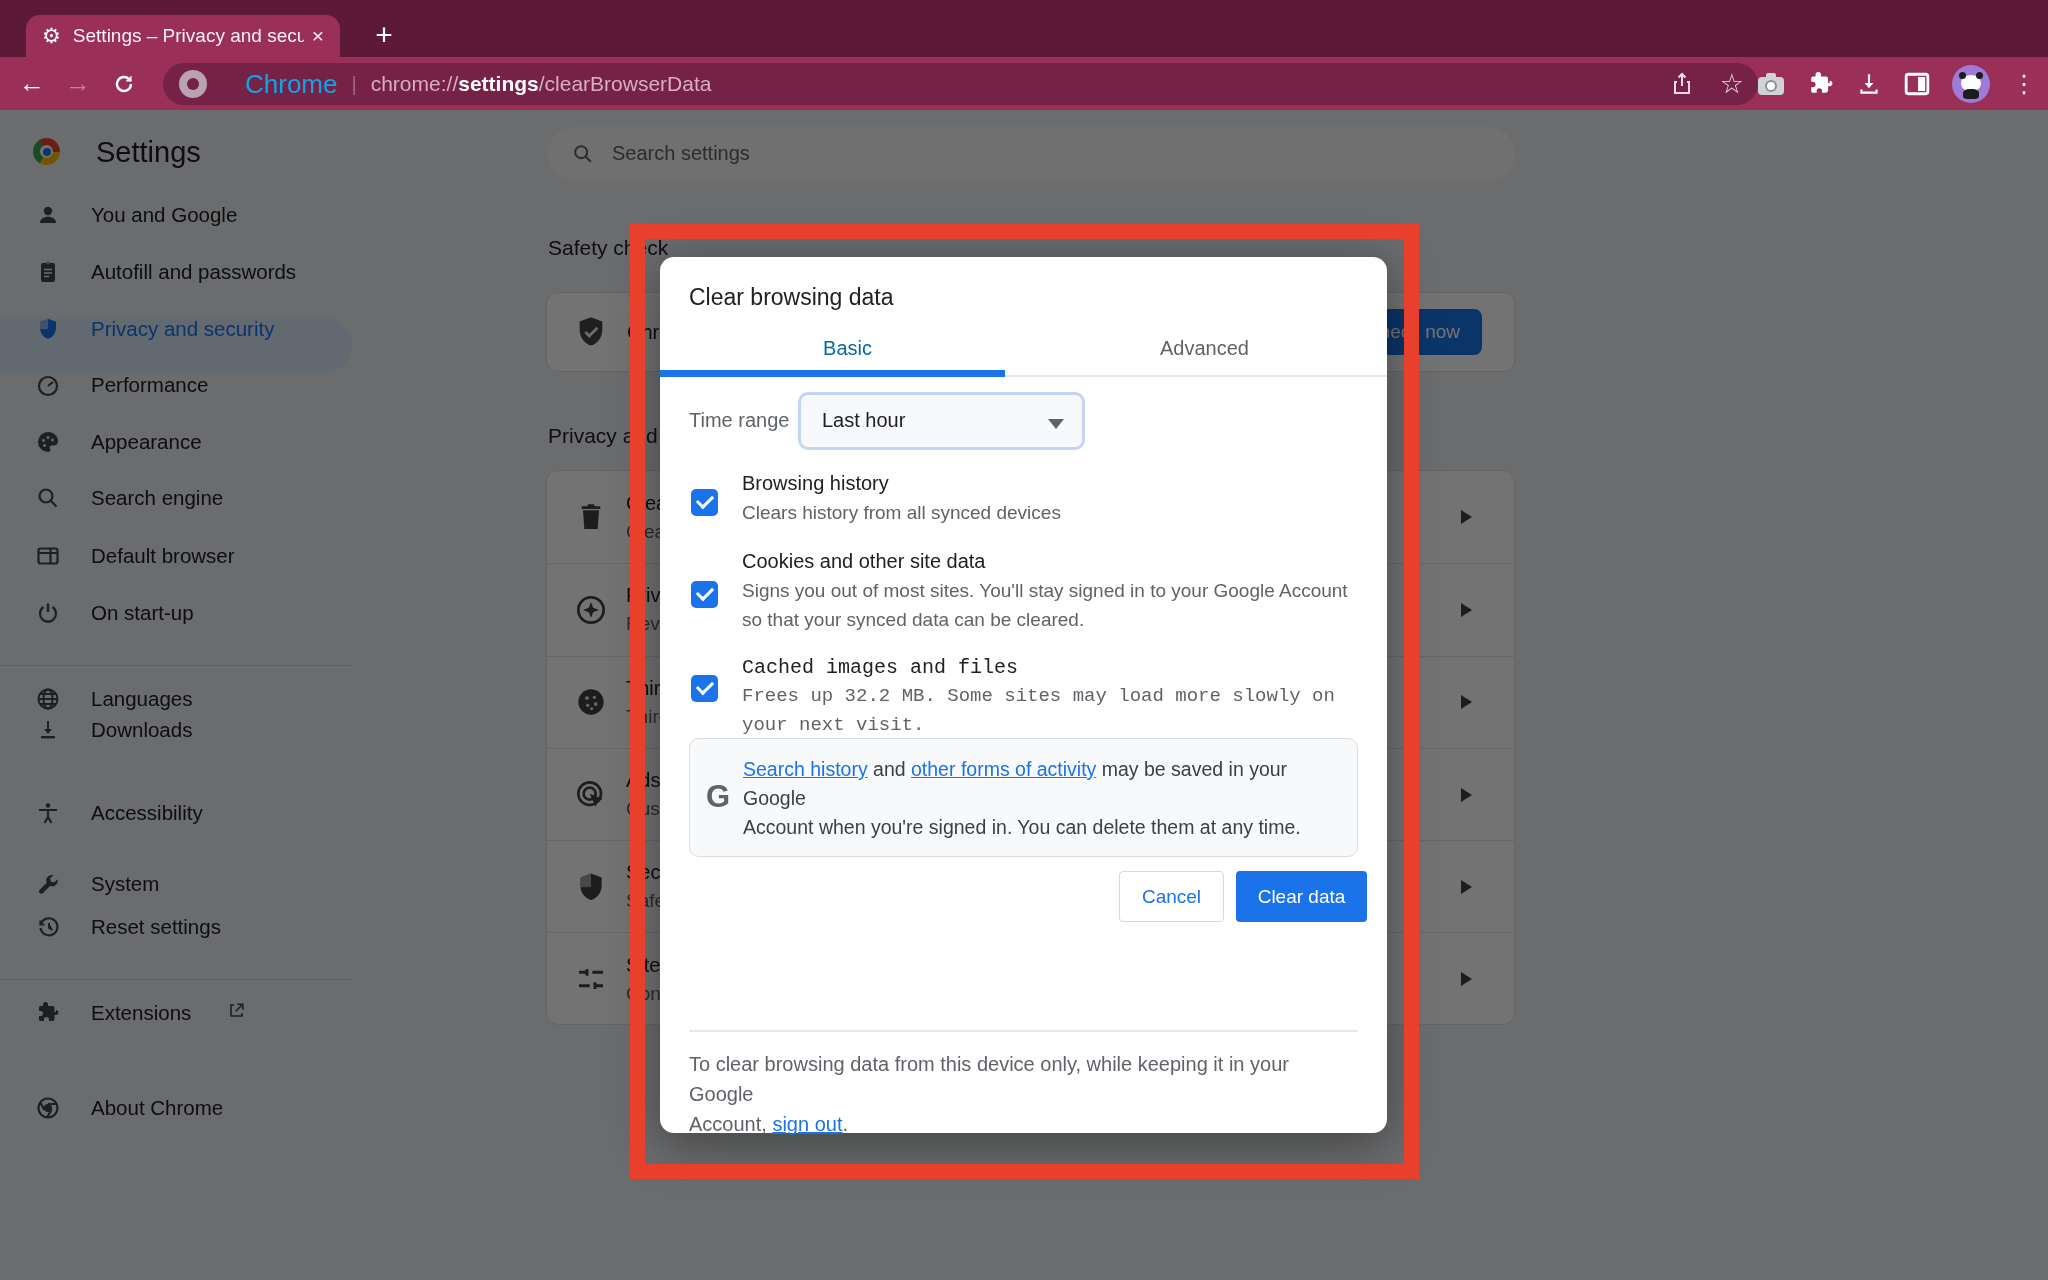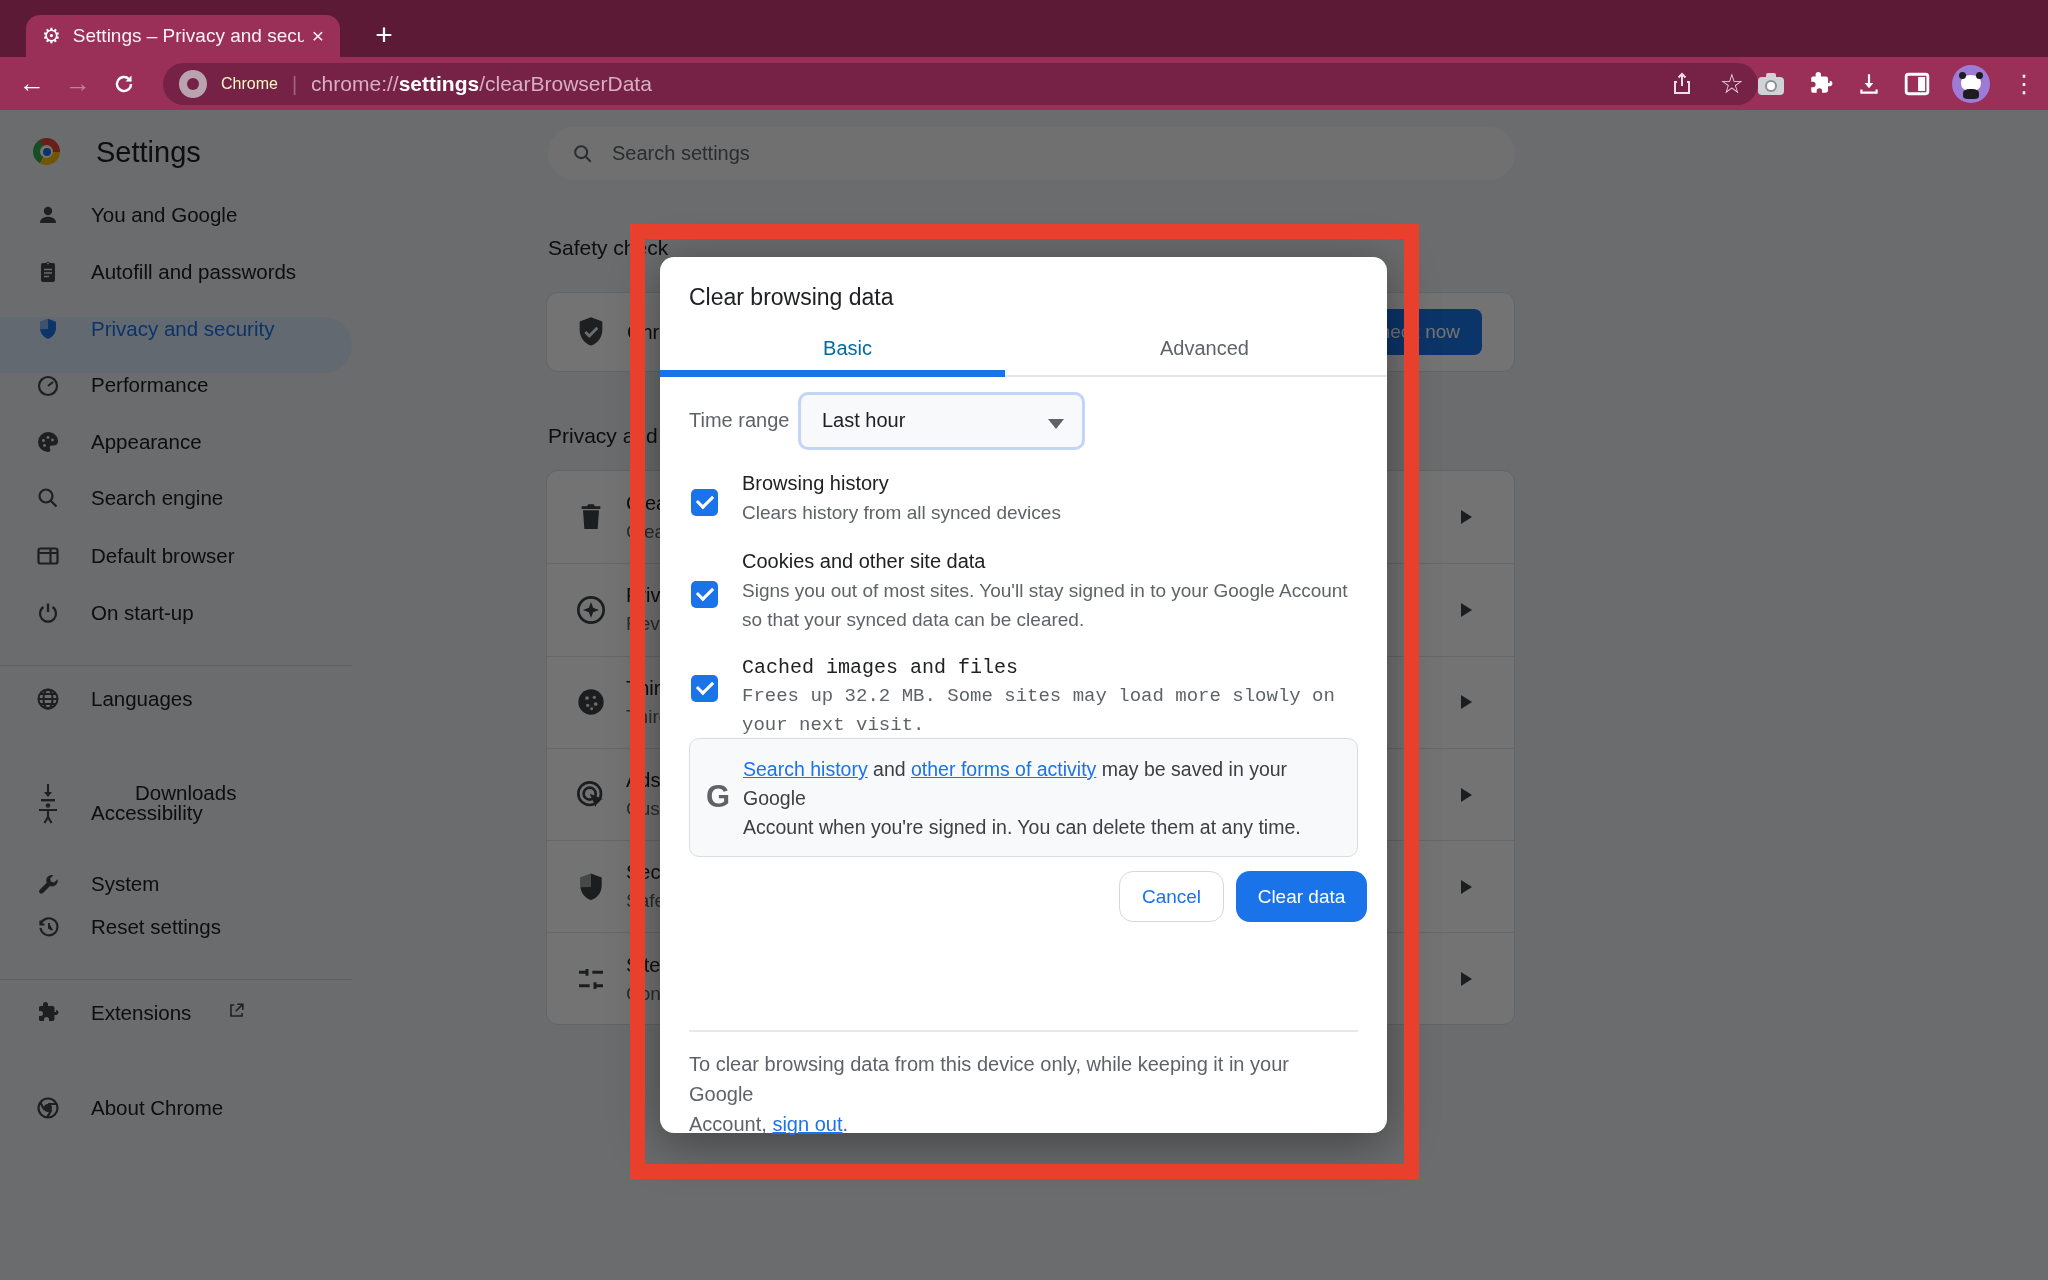--- a/index.html
+++ b/index.html
@@ -12,21 +12,21 @@
   .tab-title { font-size:19px; margin-left:12px; white-space:nowrap; flex:1; overflow:hidden; }
   .tab-close { font-size:21px; color:#fdf2f7; margin-left:8px; cursor:default; }
   .gear { font-size:21px; color:#ffffff; }
   .newtab { position:absolute; left:366px; top:18px; width:36px; height:36px; color:#fff; font-size:30px; font-weight:300; text-align:center; line-height:34px; }
 
   #toolbar { position:absolute; left:0; top:57px; width:2048px; height:53px; background:#9a2f58; z-index:10; }
   .nav-ic { position:absolute; top:0; height:53px; display:flex; align-items:center; justify-content:center; color:#ffffff; font-size:26px; width:40px; }
   .omnibox { position:absolute; left:163px; top:6px; width:1595px; height:42px; background:#752246; border-radius:21px; display:flex; align-items:center; color:#d9aec1; }
   .site-badge { width:28px; height:28px; border-radius:50%; background:#b9a3ae; margin:0 14px 0 16px; position:relative; }
   .site-badge::after { content:""; position:absolute; left:8px; top:8px; width:12px; height:12px; border-radius:50%; background:#752246; }
-  .site-label { color:#fef9c3; font-size:16px; }
+  .site-label { color:#0ea5e9; font-size:26px;margin-left:24px; }
   .omni-sep { color:#a86483; margin:0 14px; font-size:20px; }
   .url { font-size:21px; white-space:nowrap; }
   .url b { color:#ffffff; font-weight:700; }
   .omni-actions { position:absolute; right:14px; top:0; height:42px; display:flex; align-items:center; gap:26px; color:#f0dce6; }
   .tb-right { position:absolute; right:12px; top:0; height:53px; display:flex; align-items:center; gap:22px; color:#f5e9ef; }
   .avatar { width:38px; height:38px; border-radius:50%; background:#9f7bd8; position:relative; overflow:hidden; }
   .panda-head { position:absolute; left:9px; top:10px; width:20px; height:16px; background:#fff; border-radius:50% 50% 45% 45%; }
   .panda-head::before, .panda-head::after { content:""; position:absolute; top:-3px; width:7px; height:7px; border-radius:50%; background:#1d1d1d; }
   .panda-head::before { left:-2px; } .panda-head::after { right:-2px; }
   .panda-body { position:absolute; left:11px; top:24px; width:16px; height:10px; background:#1d1d1d; border-radius:40% 40% 30% 30%; }
@@ -80,21 +80,21 @@
   .dlg-select .caret { position:absolute; right:18px; top:24px; width:0; height:0; border-top:10px solid #5f6368; border-left:8px solid transparent; border-right:8px solid transparent; }
   .cb { position:absolute; left:31px; width:27px; height:27px; background:#1a73e8; border-radius:5px; }
   .cb::after { content:""; position:absolute; left:6px; top:6px; width:13px; height:7px; border-left:3px solid #fff; border-bottom:3px solid #fff; transform:rotate(-45deg); }
   .cb-texts { position:absolute; left:82px; width:620px; }
   .cb-title { font-size:20px; color:#202124; line-height:29px; }
   .cb-sub { font-size:19px; color:#5f6368; line-height:29px; }
   .gbox { position:absolute; left:29px; top:481px; width:669px; height:119px; background:#f8f9fa; border:1px solid #dadce0; border-radius:10px; }
   .g-logo { position:absolute; left:16px; top:40px; font-size:31px; font-weight:700; color:#5f6368; }
   .g-text { position:absolute; left:53px; top:16px; width:600px; font-size:19.5px; color:#3c4043; line-height:29px; }
   a.lnk { color:#1a73e8; text-decoration:underline; cursor:pointer; }
-  .dlg-btn { position:absolute; top:614px; height:51px; border-radius:14px; font-size:19px; font-weight:500; font-family:"Liberation Sans",sans-serif; }
+  .dlg-btn { position:absolute; top:614px; height:51px; border-radius:4px; font-size:19px; font-weight:500; font-family:"Liberation Sans",sans-serif; }
   .btn-cancel { left:459px; width:105px; background:#fff; border:1.5px solid #d5d9dd; color:#1a73e8; }
   .btn-clear { left:576px; width:131px; background:#1a73e8; border:none; color:#fff; }
   .foot-div { position:absolute; left:29px; top:773px; width:669px; height:1.5px; background:#e6e8eb; }
   .foot-text { position:absolute; left:29px; top:792px; width:650px; font-size:20px; color:#5f6368; line-height:30px; }
 
   #redbox { position:absolute; left:630px; top:224px; width:789px; height:955px; border:15px solid #e8402c; z-index:60; pointer-events:none; }
 
   svg { display:block; }
 </style>
 </head>
@@ -222,21 +222,21 @@
       </div>
       <div class="nav-div" style="top: 555.4px;"></div>
       <div class="nav-item" style="top: 577.4px;">
         <svg class="ic" viewBox="0 0 24 24">
           <circle cx="12" cy="12" r="9.5" fill="none" stroke="currentColor" stroke-width="2"></circle>
           <ellipse cx="12" cy="12" rx="4.5" ry="9.5" fill="none" stroke="currentColor" stroke-width="2"></ellipse>
           <path stroke="currentColor" stroke-width="2" d="M2.5 12h19M4 7h16M4 17h16"></path>
         </svg>
         <span>Languages</span>
       </div>
-      <div class="nav-item" style="top: 671px; gap: 44px;">
+      <div class="nav-item" style="top: 608px;">
         <svg class="ic" viewBox="0 0 24 24">
           <path fill="currentColor" d="M11 3h2v8h3l-4 5-4-5h3z"></path>
           <path fill="currentColor" d="M5 18h14v2.4H5z"></path>
         </svg>
         <span>Downloads</span>
       </div>
       <div class="nav-item" style="top: 691px;">
         <svg class="ic" viewBox="0 0 24 24">
           <circle cx="12" cy="4.5" r="2.3" fill="currentColor"></circle>
           <path fill="none" stroke="currentColor" stroke-width="2.2" d="M3 9h18M12 9v7m0 0l-3.5 6m3.5-6l3.5 6"></path>

